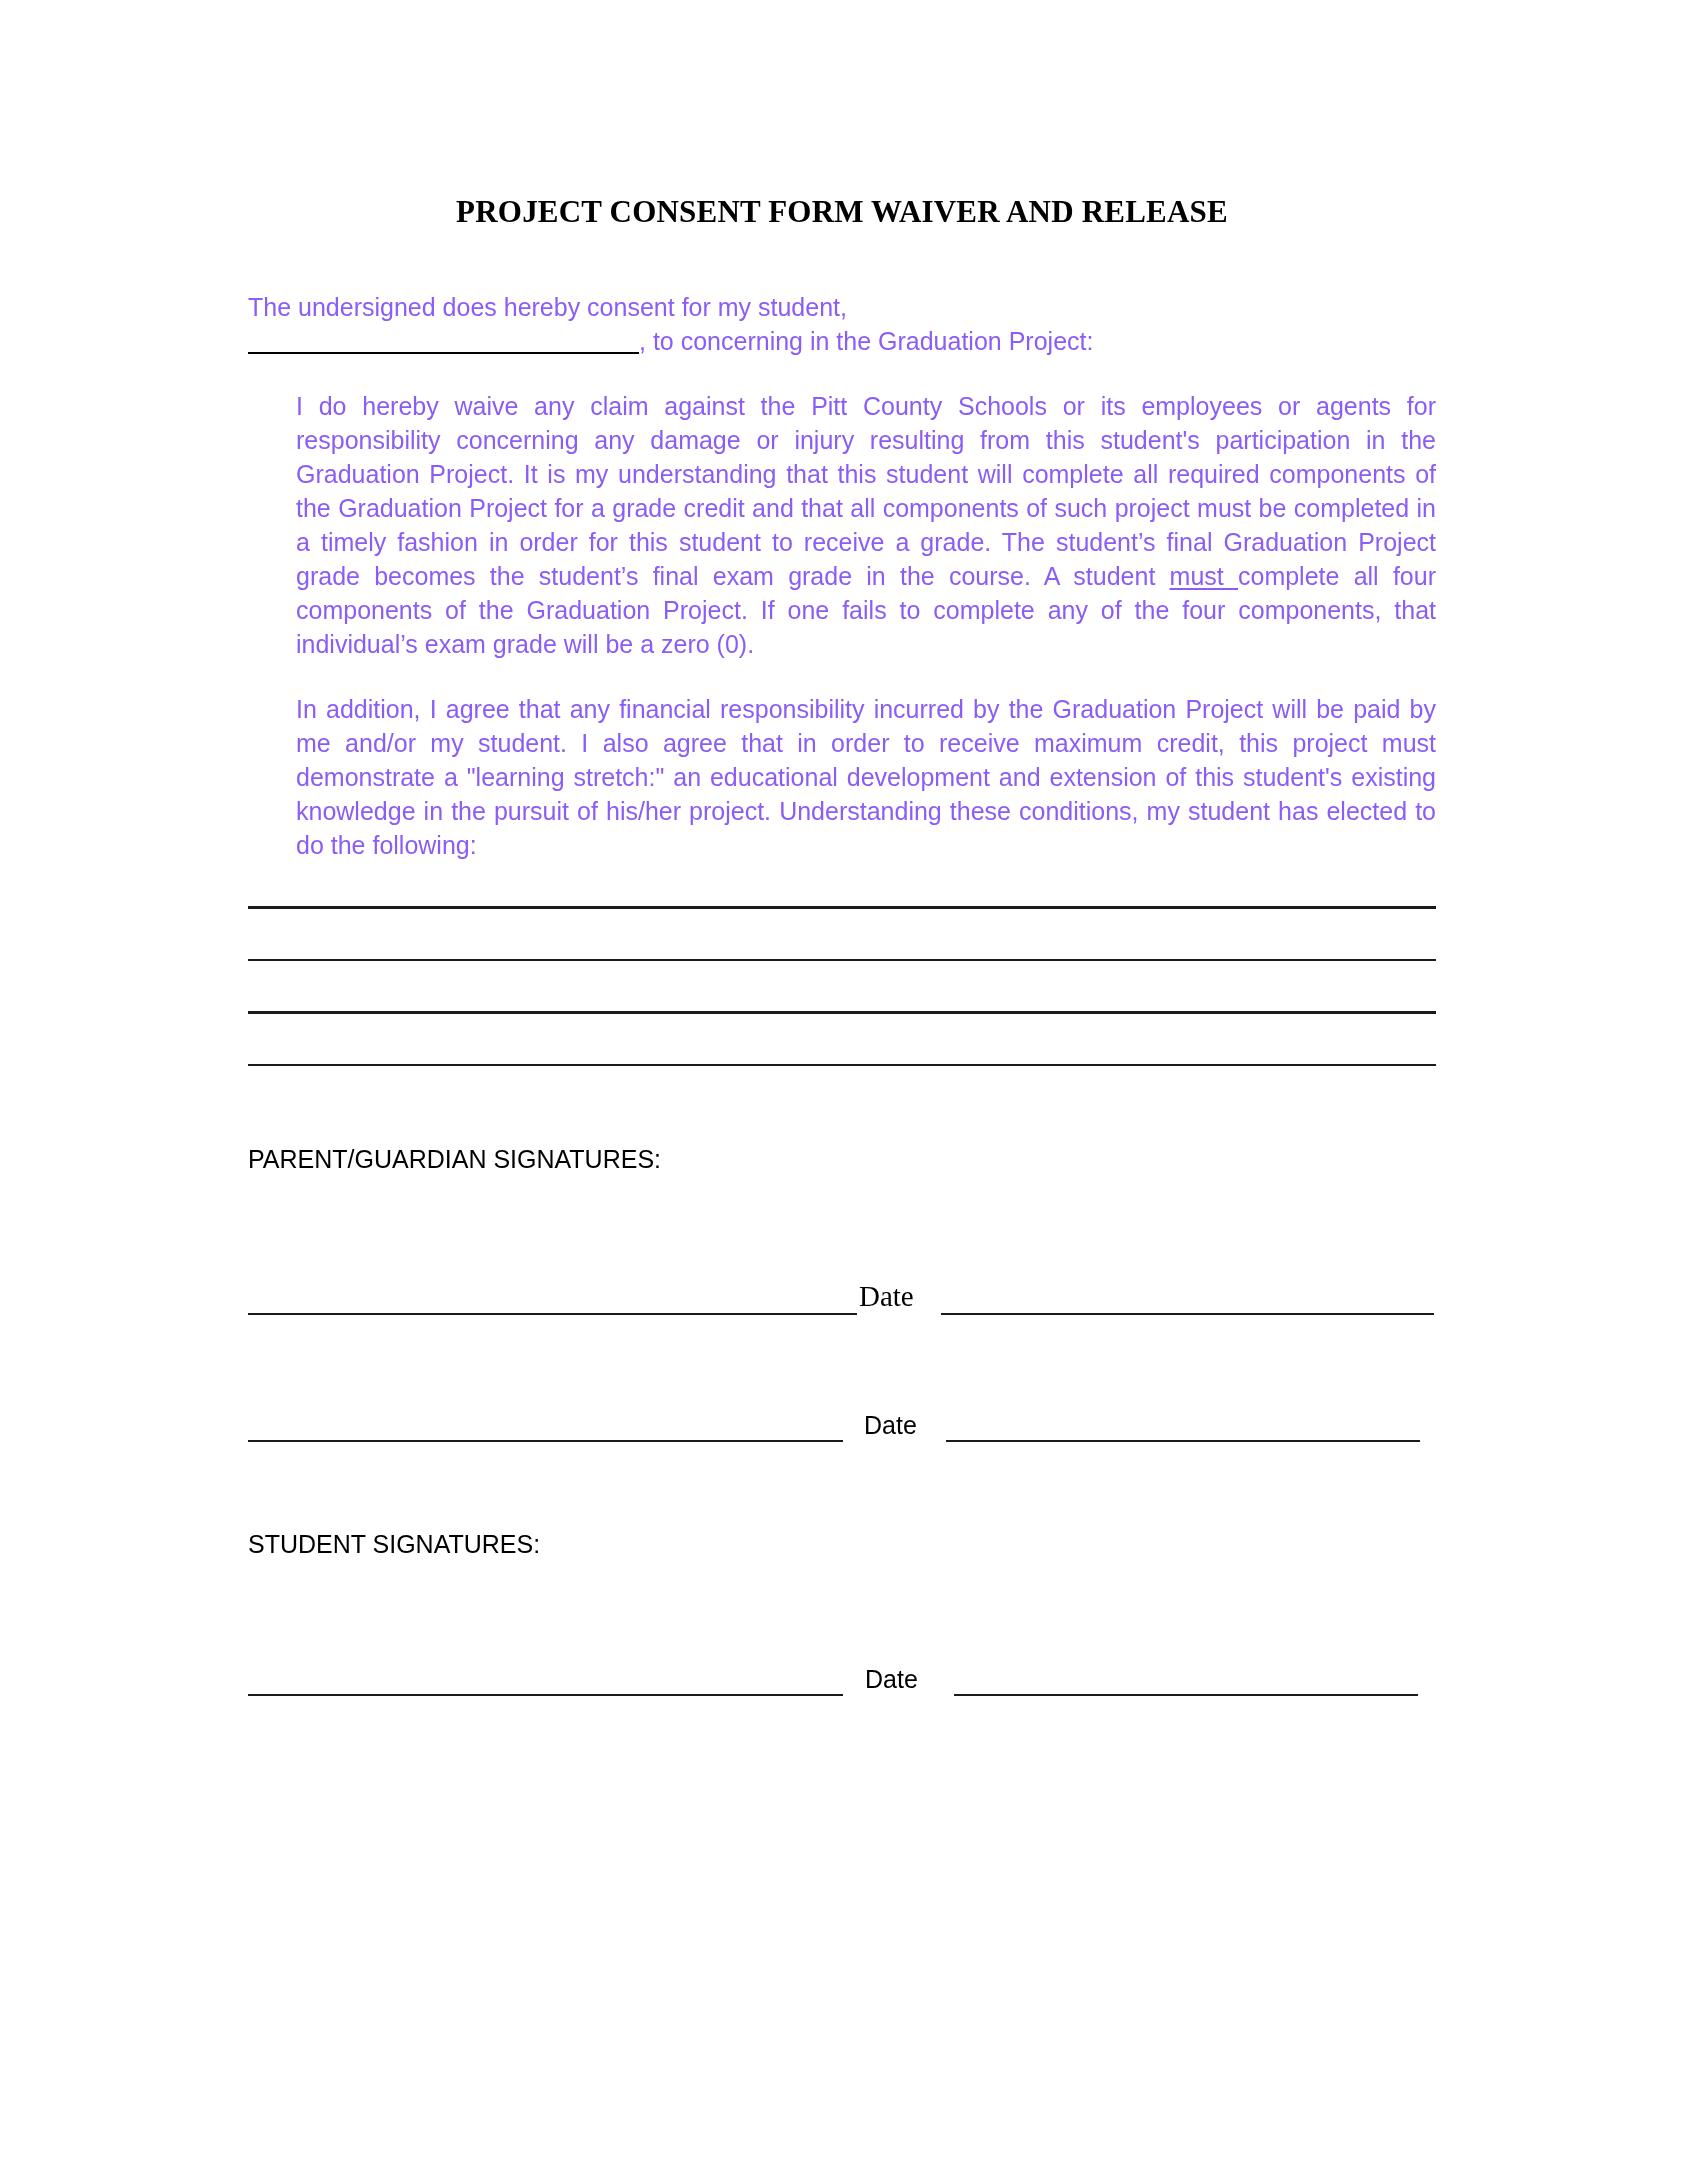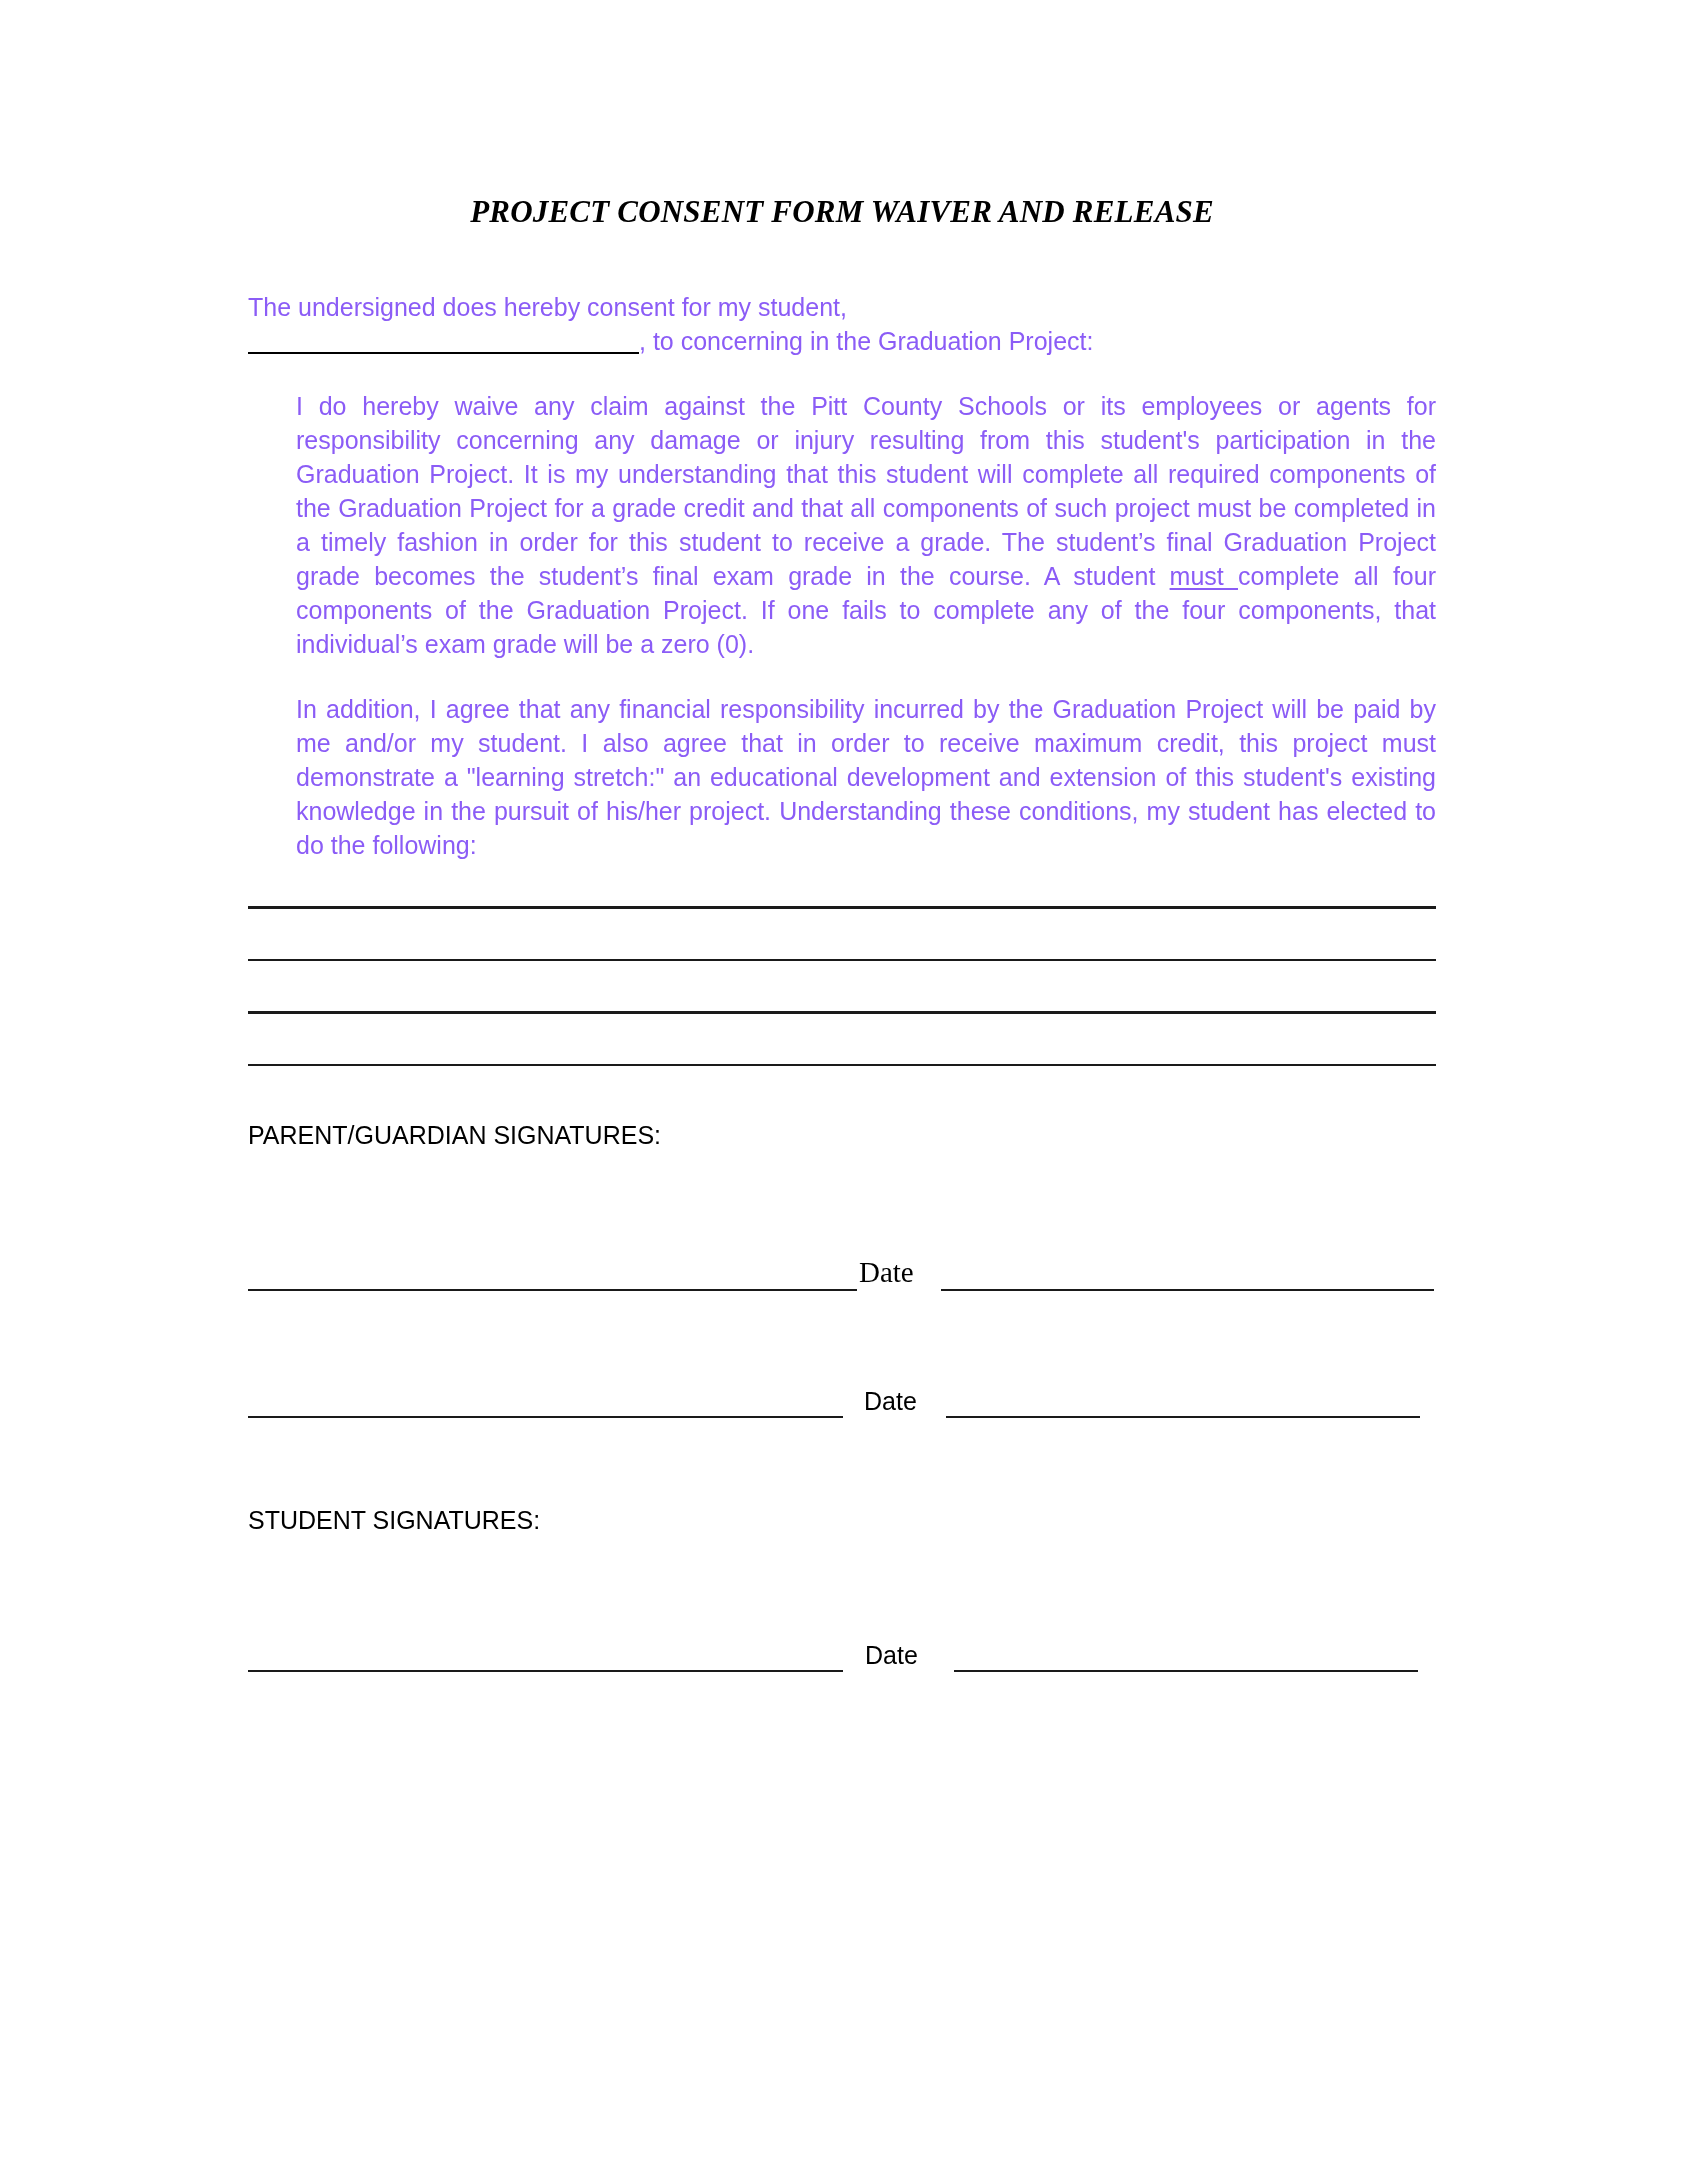--- a/index.html
+++ b/index.html
@@ -28,21 +28,20 @@
   
   .doc-title {
     font-family: "Liberation Serif", serif;
     font-weight: bold;
     font-size: 31px;
     text-align: center;
     letter-spacing: 0.2px;
     margin: 0;
     padding-top: 195px;
     line-height: 1.1;
-    font-style: italic;
   }
 
   
   .para {
     font-size: 25px;
     line-height: 34px;
     margin: 0;
     color: #8b5cf6;
   }
   .para.justify {
@@ -82,21 +81,21 @@
     margin-bottom: 0;
   }
   .rule-spacer { height: 50px; }
 
   
   .sig-heading {
     font-size: 25px;
     line-height: 34px;
     margin: 0;
   }
-  .sec-parent { padding-top: 52px; }
+  .sec-parent { padding-top: 76px; }
 
   .sig-row {
     position: relative;
     height: 36px;
     margin-top: 44px;
   }
   .sig-row .sig-rule {
     position: absolute;
     bottom: 0;
     height: 2.5px;

